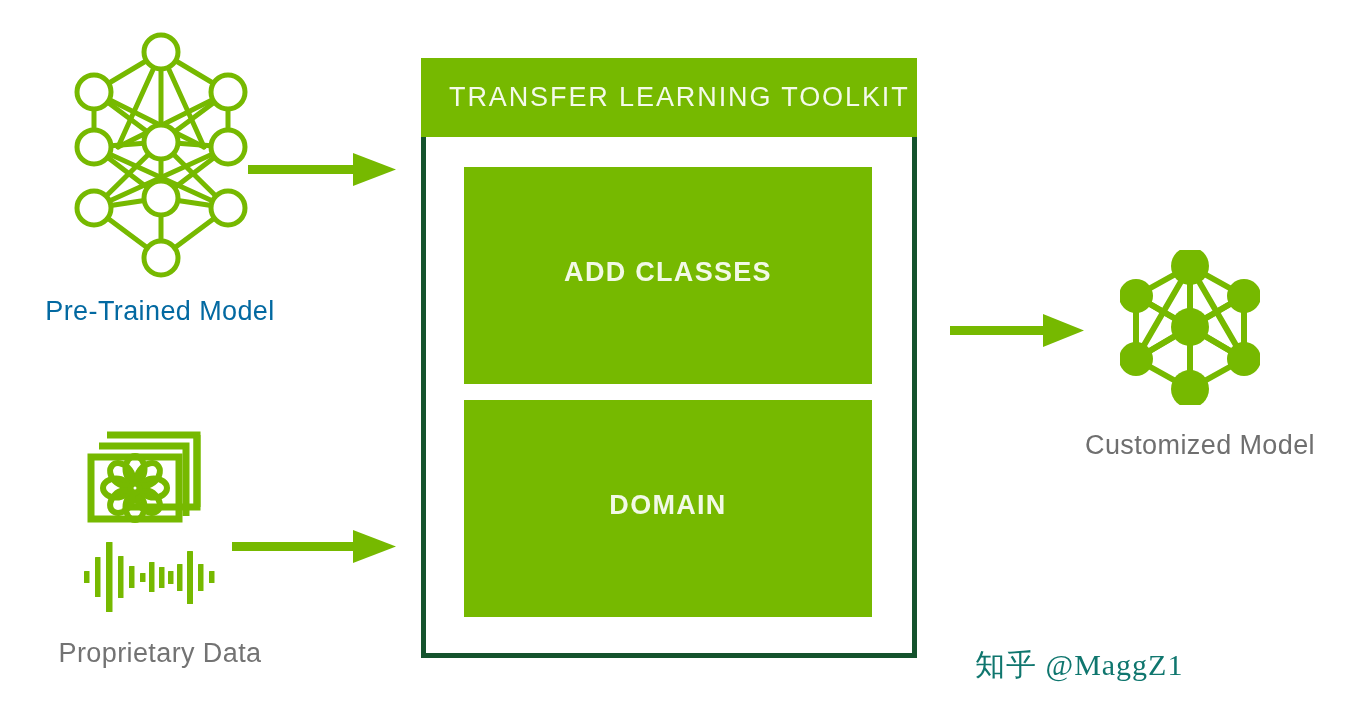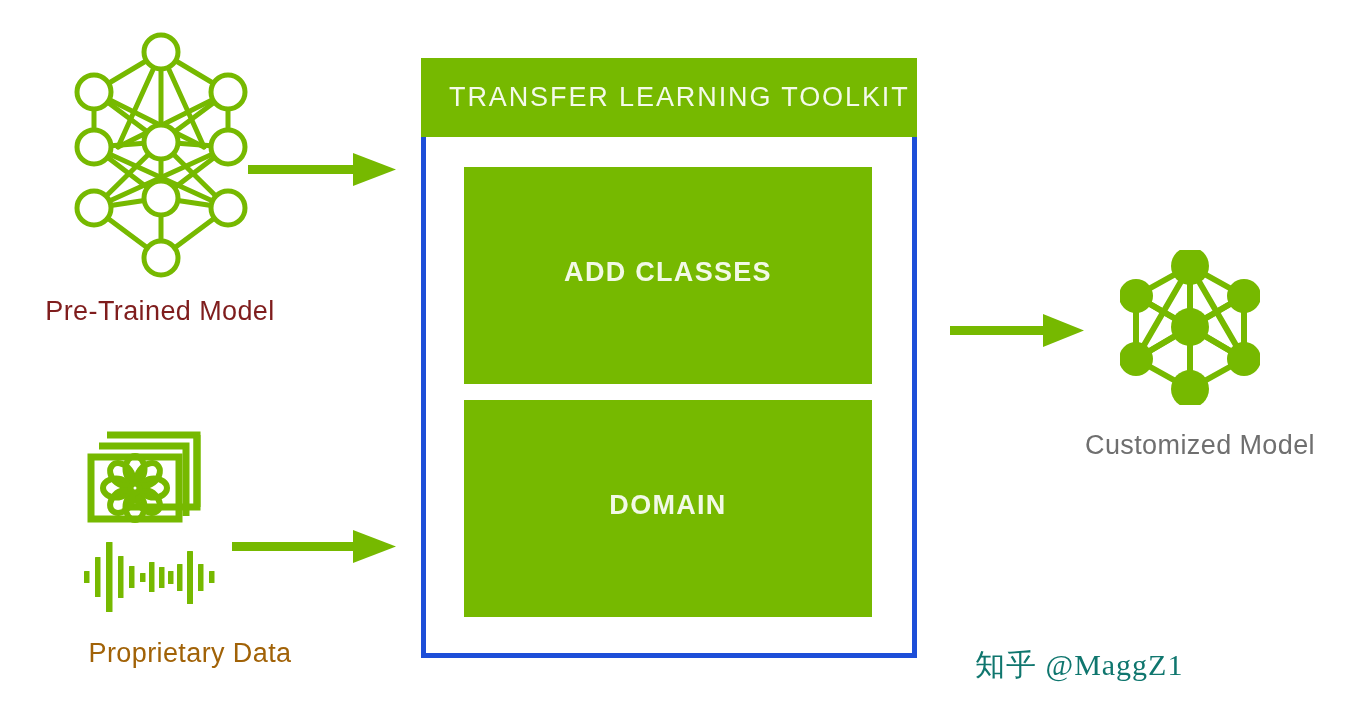--- a/index.html
+++ b/index.html
@@ -30,21 +30,21 @@
     top: 30px;
     width: 190px;
     height: 250px;
   }
   #pretrained-label {
     left: 0px;
     top: 296px;
     width: 320px;
     text-align: center;
     font-size: 27px;
-    color: #7f1d1d;
+    color: #0369a1;
     letter-spacing: 0.4px;
     font-weight: 400;
     white-space: nowrap;
   }
 
   
   #photos-icon {
     left: 85px;
     top: 415px;
     width: 130px;
@@ -55,40 +55,39 @@
     top: 540px;
     width: 132px;
     height: 72px;
   }
   #proprietary-label {
     left: 0px;
     top: 638px;
     width: 320px;
     text-align: center;
     font-size: 27px;
-    color: #a16207;
+    color: #737373;
     letter-spacing: 0.4px;
     font-weight: 400;
     white-space: nowrap;
-    padding-left: 30px;
   }
 
   
   #arrow-pretrained { left: 248px; top: 148px; width: 150px; height: 44px; }
   #arrow-data       { left: 232px; top: 525px; width: 166px; height: 44px; }
   #arrow-output     { left: 950px; top: 310px; width: 136px; height: 42px; }
 
   
   #toolkit-panel {
     left: 421px;
     top: 58px;
     width: 496px;
     height: 600px;
     background: #ffffff;
-    border: 5px solid #1d4ed8;
+    border: 5px solid #14532d;
     box-sizing: border-box;
     display: flex;
     flex-direction: column;
   }
   #toolkit-header {
     flex: 0 0 79px;
     background: #76b900;
     margin: -5px -5px 0 -5px;
     display: flex;
     align-items: center;

